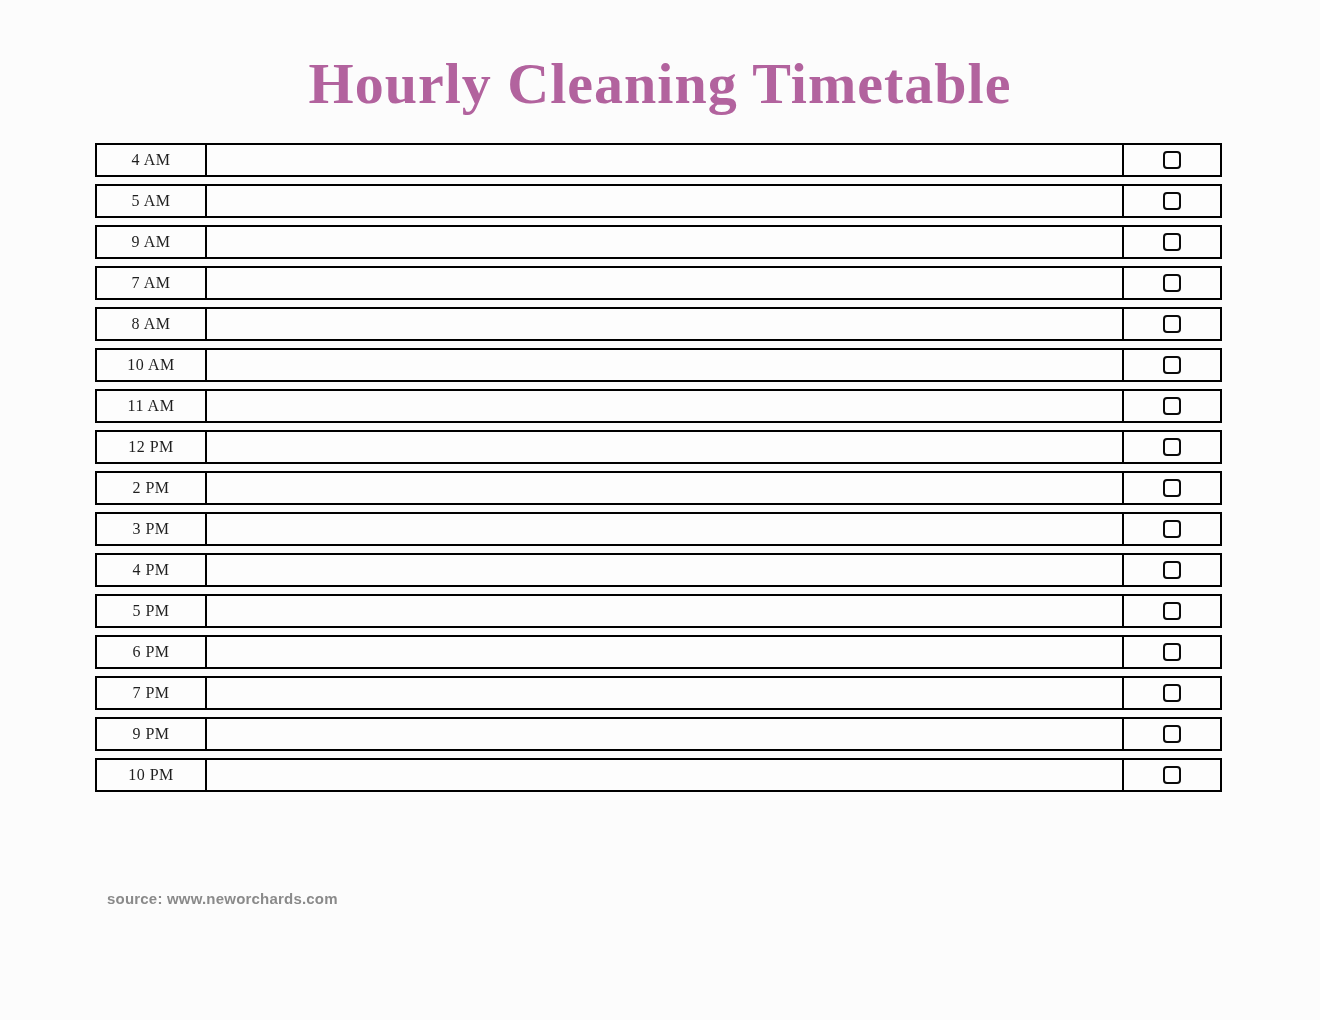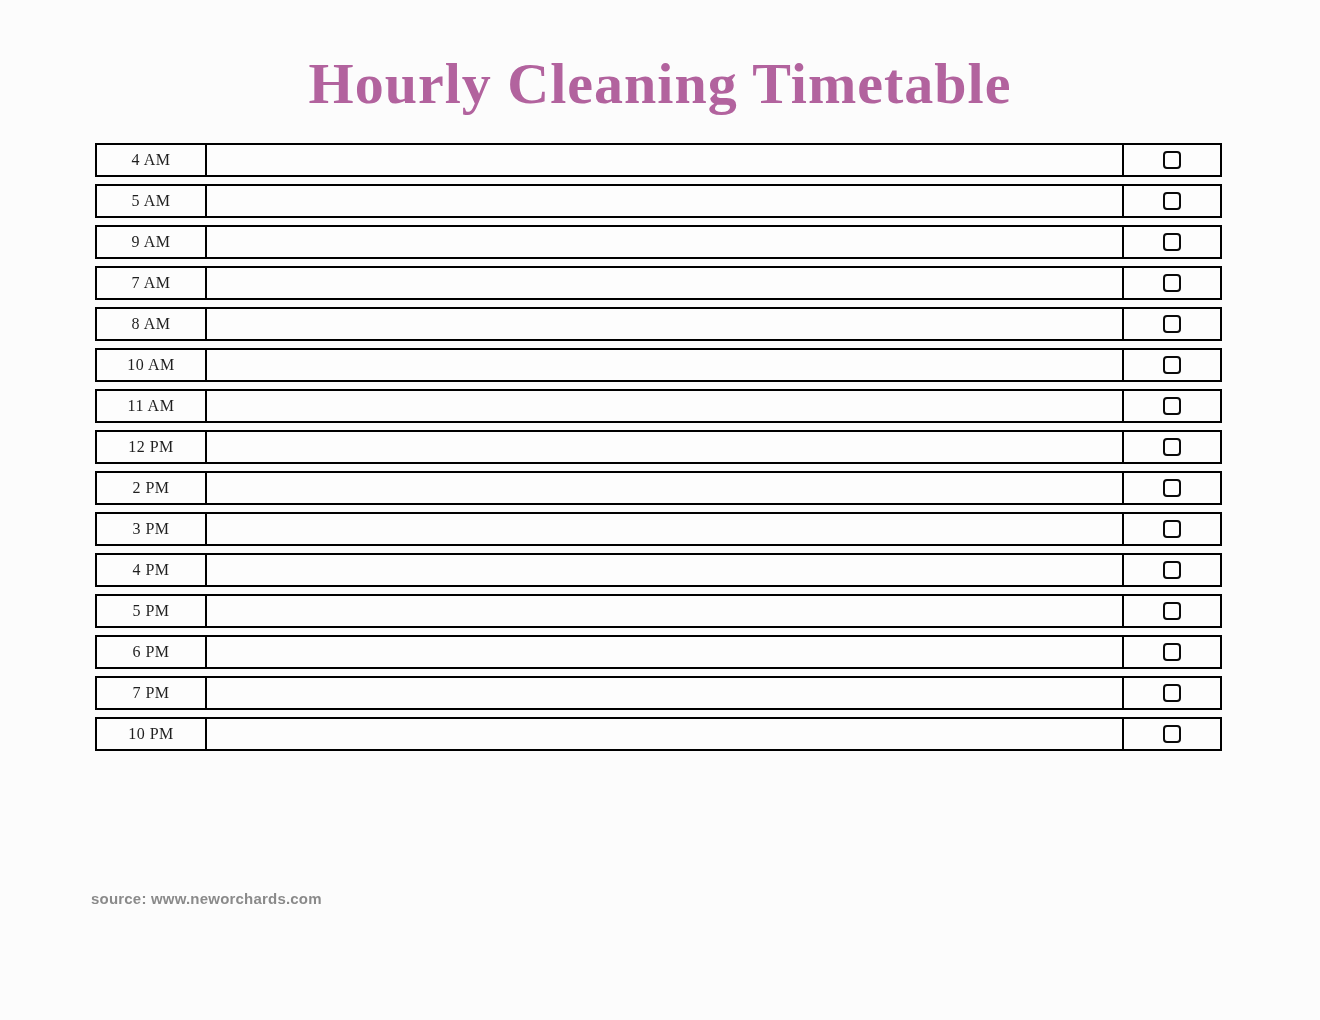--- a/index.html
+++ b/index.html
@@ -78,21 +78,21 @@
   .checkbox {
     width: 18px;
     height: 18px;
     border: 2.5px solid #0a0a0a;
     border-radius: 4px;
     background: #ffffff;
   }
 
   .source {
     position: absolute;
-    left: 91px;
+    left: 107px;
     top: 890px;
     font-size: 15px;
     font-weight: bold;
     color: var(--source, #8a8a8a);
     letter-spacing: 0.2px;
   }
 </style>
 </head>
 <body>
 
@@ -210,20 +210,27 @@
 
       <div class="row">
         <div class="cell-time">7 PM</div>
         <div class="cell-task"></div>
         <div class="cell-check">
           <span class="checkbox"></span>
         </div>
       </div>
 
 
+      <div class="row">
+        <div class="cell-time">9 PM</div>
+        <div class="cell-task"></div>
+        <div class="cell-check">
+          <span class="checkbox"></span>
+        </div>
+      </div>
 
       <div class="row">
         <div class="cell-time">10 PM</div>
         <div class="cell-task"></div>
         <div class="cell-check">
           <span class="checkbox"></span>
         </div>
       </div>
     </div>
 

